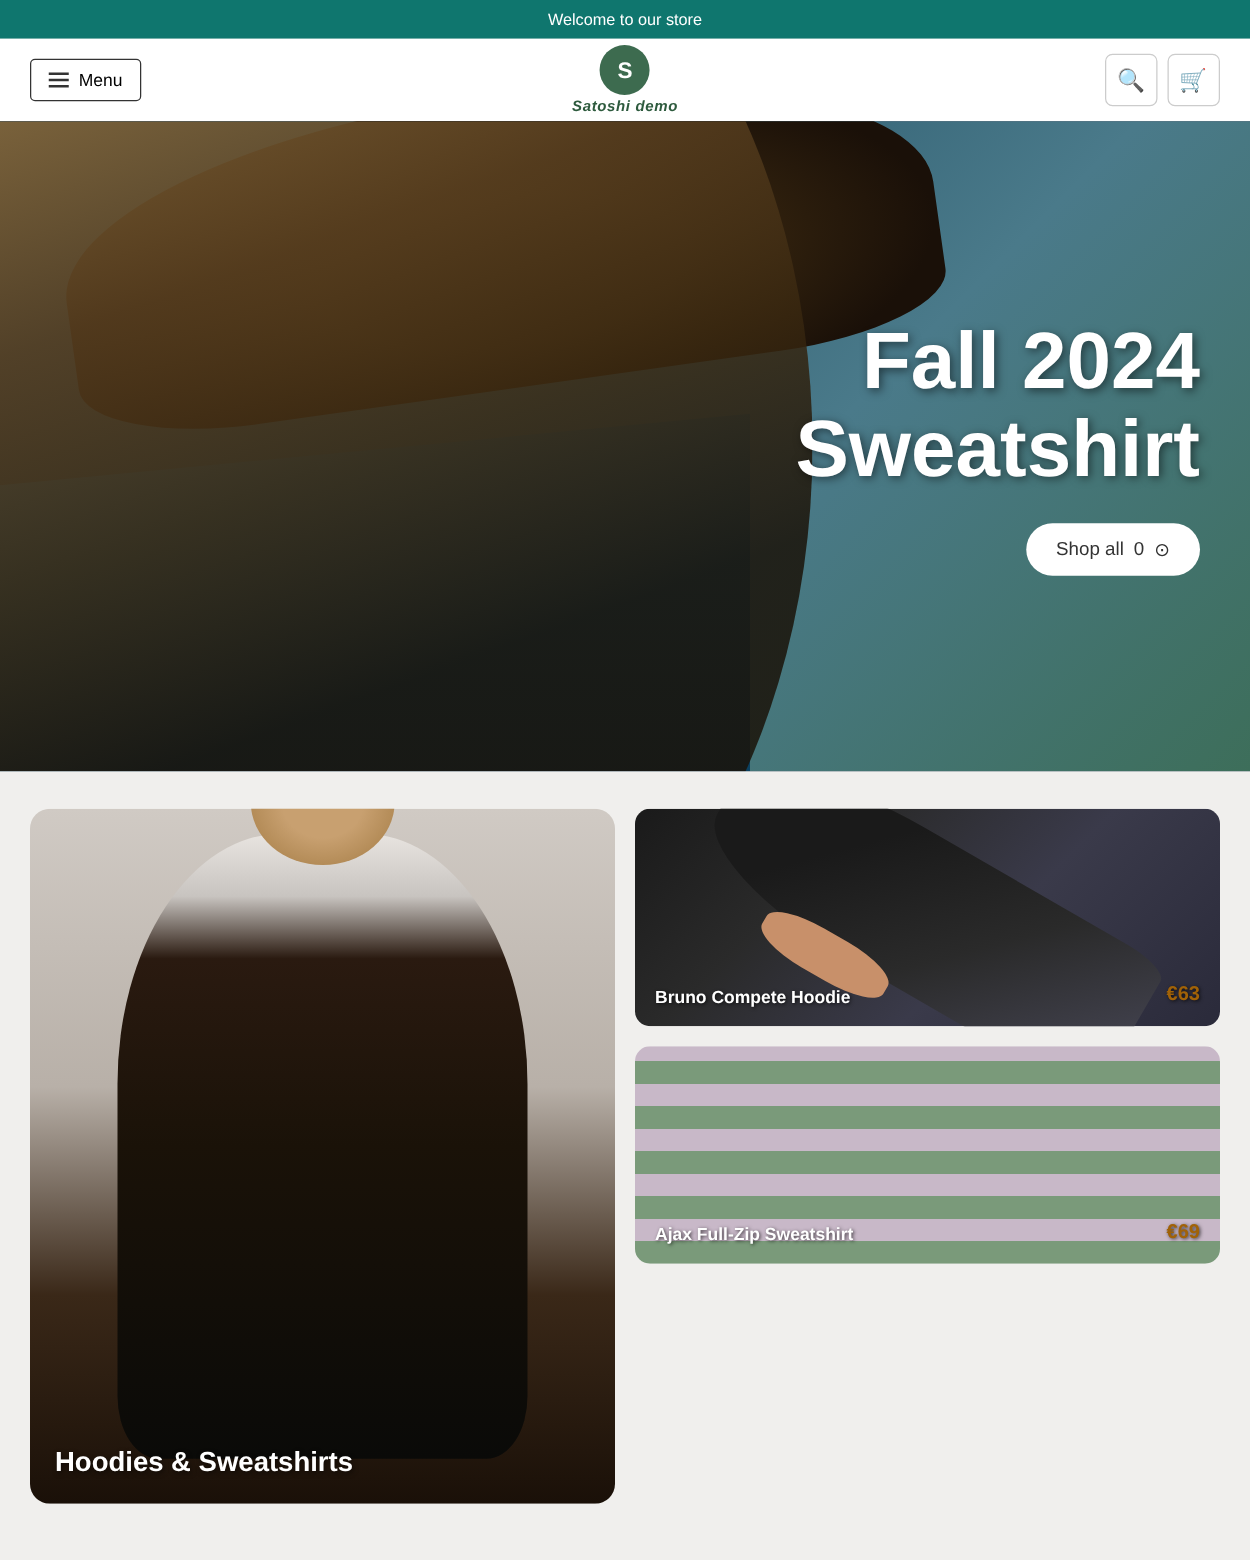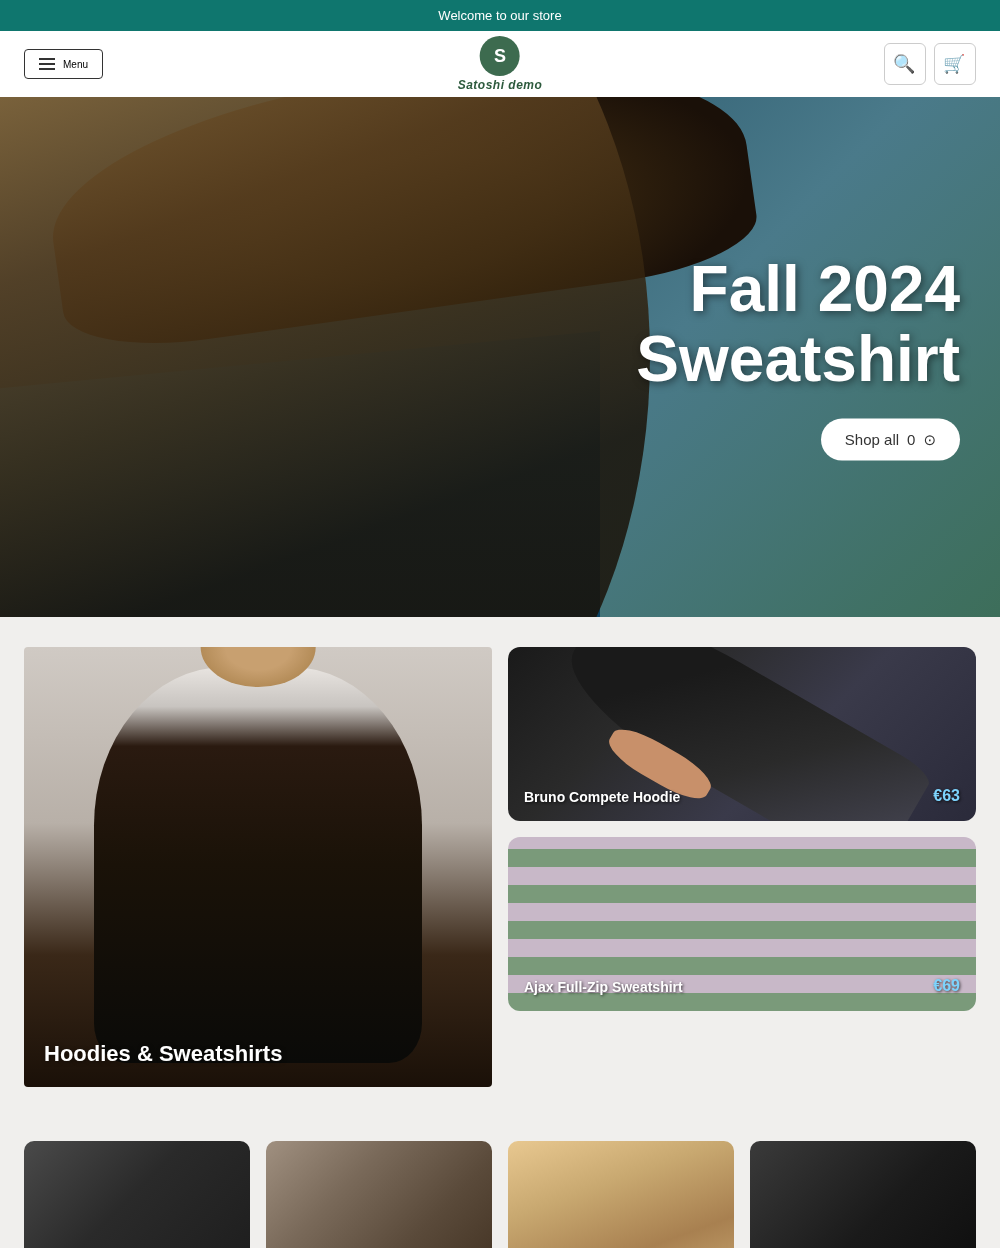--- a/index.html
+++ b/index.html
@@ -25,21 +25,21 @@
     }
     .menu-button {
       display: flex;
       align-items: center;
       gap: 8px;
       border: 1.5px solid #333;
       border-radius: 4px;
       padding: 8px 14px;
       background: white;
       cursor: pointer;
-      font-size: 10px;
+      font-size: 14px;
       font-weight: 500;
     }
     .hamburger-icon {
       display: flex;
       flex-direction: column;
       gap: 3px;
     }
     .hamburger-icon span {
       display: block;
       width: 16px;
@@ -171,24 +171,24 @@
     }
     .product-grid {
       display: grid;
       grid-template-columns: 1fr 1fr;
       gap: 16px;
       max-width: 952px;
       margin: 0 auto;
     }
     .product-card-large {
       position: relative;
-      border-radius: 4px;
+      border-radius: 16px;
       overflow: hidden;
       background: #e8e4e0;
-      height: 440px;
+      height: 556px;
       cursor: pointer;
     }
     .product-card-large-bg {
       width: 100%;
       height: 100%;
       background: linear-gradient(180deg, #d0cac4 0%, #b8b0a8 40%, #3a2818 70%, #1a1008 100%);
       display: flex;
       align-items: flex-start;
       justify-content: center;
     }
@@ -263,21 +263,21 @@
       left: 16px;
       color: white;
       font-size: 14px;
       font-weight: 700;
       text-shadow: 1px 1px 3px rgba(0,0,0,0.7);
     }
     .card-price {
       position: absolute;
       bottom: 16px;
       right: 16px;
-      color: #7dd3fc;
+      color: #a16207;
       font-size: 16px;
       font-weight: 600;
       text-shadow: 1px 1px 3px rgba(0,0,0,0.7);
     }
 
     
     .sleeve-detail {
       position: absolute;
       bottom: 0;
       left: 0;

